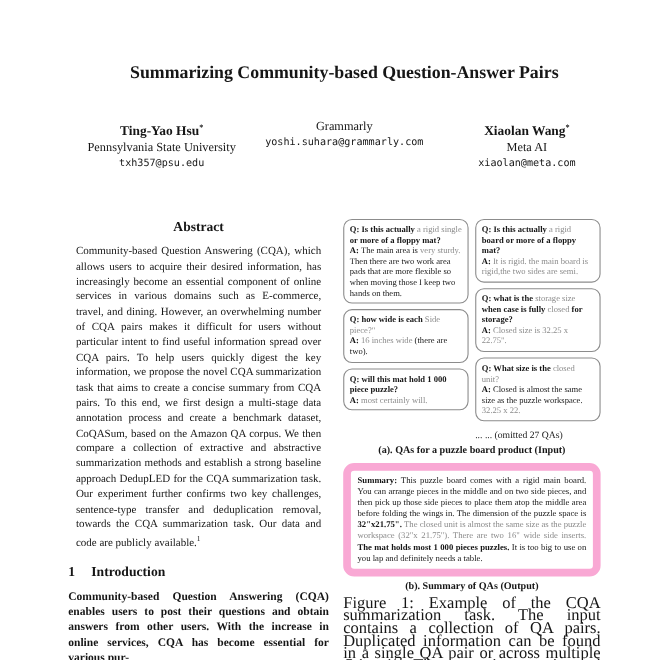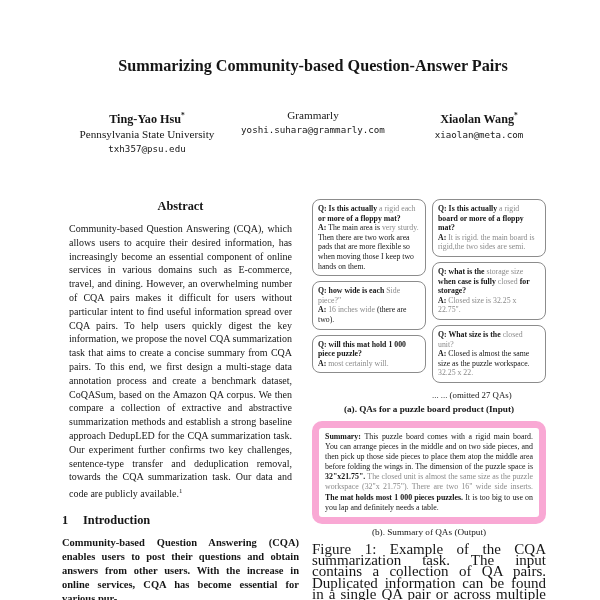--- a/index.html
+++ b/index.html
@@ -96,21 +96,21 @@
   .summary-box{
     border:7px solid #f9a8d4;
     border-radius:10px;
     padding:4px 6px;
     font-size:7.9px;line-height:10.1px;
     text-align:justify;
     background:#fff;
   }
   .caption-b{
     text-align:center;
-    font-size:9.2px;font-weight:normal;line-height:11px;
+    font-size:9.2px;font-weight:bold;line-height:11px;
     margin:3px 0 6px 0;
   }
   .fig-caption{
     margin:0;
     font-size:15px;line-height:11.3px;
     text-align:justify;
   }
 </style>
 </head>
 <body>
@@ -124,41 +124,42 @@
       <div class="author-name"><span>Ting-Yao Hsu</span><sup>*</sup></div>
       <div class="author-affil">Pennsylvania State University</div>
       <div class="author-email">txh357@psu.edu</div>
     </div>
     <div class="author">
       <div class="author-affil">Grammarly</div>
       <div class="author-email">yoshi.suhara@grammarly.com</div>
     </div>
     <div class="author">
       <div class="author-name"><span>Xiaolan Wang</span><sup>*</sup></div>
+      <div class="author-affil">Meta AI</div>
       <div class="author-email">xiaolan@meta.com</div>
     </div>
   </div>
 
   <div class="columns">
 
     <div class="col-left">
       <h2 class="abstract-head">Abstract</h2>
       <p class="abstract-body"><span>Community-based Question Answering (CQA), which allows users to acquire their desired information, has increasingly become an essential component of online services in various domains such as E-commerce, travel, and dining. However, an overwhelming number of CQA pairs makes it difficult for users without particular intent to find useful information spread over CQA pairs. To help users quickly digest the key information, we propose the novel CQA summarization task that aims to create a concise summary from CQA pairs. To this end, we first design a multi-stage data annotation process and create a benchmark dataset, CoQASum, based on the Amazon QA corpus. We then compare a collection of extractive and abstractive summarization methods and establish a strong baseline approach DedupLED for the CQA summarization task. Our experiment further confirms two key challenges, sentence-type transfer and deduplication removal, towards the CQA summarization task. Our data and code are publicly available.</span><sup class="fn-sup">1</sup></p>
 
       <h2 class="section-head"><span class="section-num">1</span><span>Introduction</span></h2>
       <p class="intro-body">Community-based Question Answering (CQA) enables users to post their questions and obtain answers from other users. With the increase in online services, CQA has become essential for various pur-</p>
       <p class="clipped-line">poses, including online shopping, hotel booking, and</p>
     </div>
 
     <div class="col-right">
 
       <div class="qa-grid">
         <div class="qa-col">
           <div class="qa-box">
-            <div class="qa-q"><span class="seg-b">Q: Is this actually </span><span class="seg-g">a rigid each </span><span class="seg-b">or more of a floppy mat?</span></div>
+            <div class="qa-q"><span class="seg-b">Q: Is this actually </span><span class="seg-g">a rigid single </span><span class="seg-b">or more of a floppy mat?</span></div>
             <div class="qa-a"><span class="seg-b">A: </span><span class="seg-n">The main area is </span><span class="seg-g">very sturdy. </span><span class="seg-n">Then there are two work area pads that are more flexible so when moving those I keep two hands on them.</span></div>
           </div>
           <div class="qa-box">
             <div class="qa-q"><span class="seg-b">Q: how wide is each </span><span class="seg-g">Side piece?"</span></div>
             <div class="qa-a"><span class="seg-b">A: </span><span class="seg-g">16 inches wide </span><span class="seg-n">(there are two).</span></div>
           </div>
           <div class="qa-box">
             <div class="qa-q"><span class="seg-b">Q: will this mat hold 1 000 piece puzzle?</span></div>
             <div class="qa-a"><span class="seg-b">A: </span><span class="seg-g">most certainly will.</span></div>
           </div>

